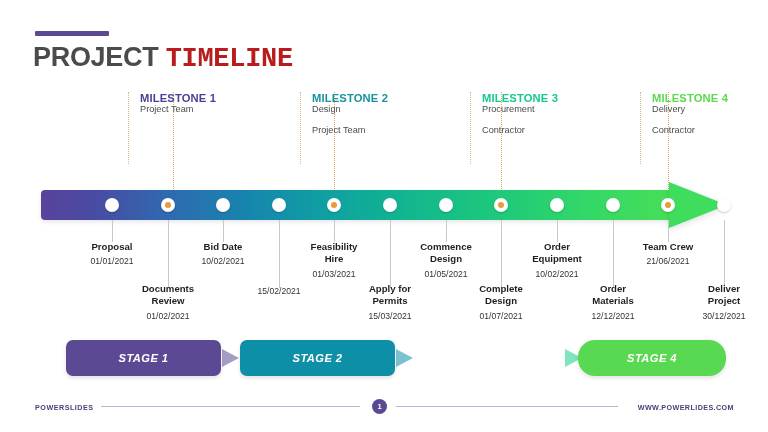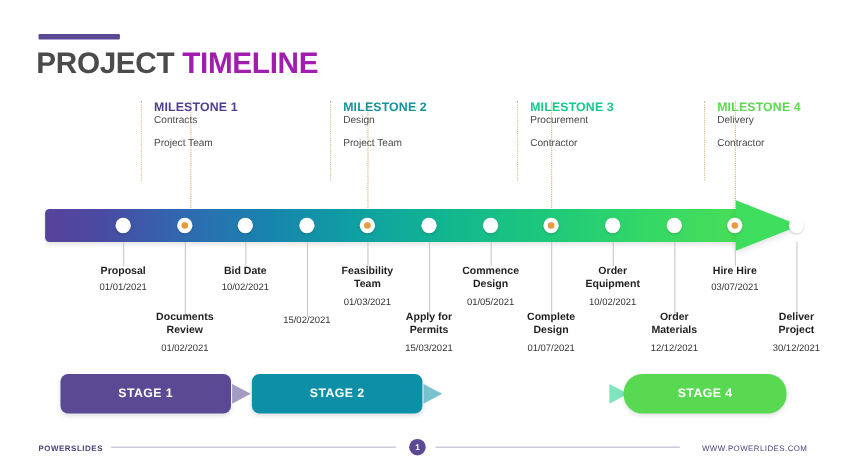--- a/index.html
+++ b/index.html
@@ -22,21 +22,21 @@
     width: 74px; height: 5px;
     background: #5b4a93; border-radius: 1px;
   }
   .page-title {
     position: absolute; left: 33px; top: 42px;
     font-size: 27px; font-weight: bold;
     letter-spacing: -0.3px;
     white-space: nowrap;
   }
   .page-title .t-dark { color: #4b4b4b; }
-  .page-title .t-accent { color: #a21caf; }
+  .page-title .t-accent { color: #b91c1c; font-family: Liberation Mono, monospace; }
 
   
   .ms {
     position: absolute;
     top: 92px;
     width: 160px;
     padding-left: 11px;
     border-left: 1px dotted #d8b98a;
     height: 72px;
   }
@@ -116,22 +116,22 @@
     font-size: 9.6px; font-weight: bold; color: #1f1f1f;
     line-height: 1.28; white-space: pre-line;
   }
   .evt-date {
     font-size: 8.6px; color: #333333;
     margin-top: 3px;
   }
 
   
   .stages {
-    position: absolute; left: 55px; top: 340px;
-    width: 660px; height: 52px;
+    position: absolute; left: 66px; top: 340px;
+    width: 660px; height: 52px; font-style: italic;
   }
   .stage {
     position: absolute; top: 0;
     height: 36px; border-radius: 7px;
     display: flex; align-items: center; justify-content: center;
     color: #ffffff; font-size: 11.2px; font-weight: bold;
     letter-spacing: 0.4px;
     box-shadow: 0 2px 4px rgba(0,0,0,0.12);
   }
   .stage-arrow {
@@ -143,21 +143,21 @@
   }
 
   
   .footer-brand {
     position: absolute; left: 35px; top: 403px;
     font-size: 7.2px; font-weight: bold; color: #4a3f7a;
     letter-spacing: 0.5px;
   }
   .footer-url {
     position: absolute; right: 34px; top: 403px;
-    font-size: 7.2px; font-weight: normal; color: #4a3f7a;
+    font-size: 7.2px; font-weight: bold; color: #4a3f7a;
     letter-spacing: 0.4px;
   }
   .footer-line {
     position: absolute; top: 406px;
     height: 1px; background: #b9b4cd;
   }
   .footer-line.left  { left: 101px;  width: 259px; }
   .footer-line.right { left: 396px;  width: 222px; }
   .footer-page {
     position: absolute; left: 372px; top: 399px;
@@ -179,21 +179,20 @@
 
   <div id="milestone-drops">
       <div class="ms-drop" style="left: 173px;"></div>
       <div class="ms-drop" style="left: 334px;"></div>
       <div class="ms-drop" style="left: 501px;"></div>
       <div class="ms-drop" style="left: 668px;"></div>
     </div>
   <div id="milestone-blocks">
       <div class="ms" style="left: 128px;">
         <div class="ms-title" style="color: rgb(75, 63, 147);">MILESTONE 1</div>
-        <div class="ms-line">Contracts</div>
         <div class="ms-line">Project Team</div>
       </div>
       <div class="ms" style="left: 300px;">
         <div class="ms-title" style="color: rgb(22, 148, 155);">MILESTONE 2</div>
         <div class="ms-line">Design</div>
         <div class="ms-line">Project Team</div>
       </div>
       <div class="ms" style="left: 470px;">
         <div class="ms-title" style="color: rgb(24, 201, 140);">MILESTONE 3</div>
         <div class="ms-line">Procurement</div>
@@ -251,21 +250,21 @@
       </div>
       <div class="evt" style="left: 223px; top: 241px;">
         <div class="evt-name">Bid Date</div>
         <div class="evt-date">10/02/2021</div>
       </div>
       <div class="evt" style="left: 279px; top: 283px;">
         <div class="evt-date">15/02/2021</div>
       </div>
       <div class="evt" style="left: 334px; top: 241px;">
         <div class="evt-name">Feasibility
-Team</div>
+Hire</div>
         <div class="evt-date">01/03/2021</div>
       </div>
       <div class="evt" style="left: 390px; top: 283px;">
         <div class="evt-name">Apply for
 Permits</div>
         <div class="evt-date">15/03/2021</div>
       </div>
       <div class="evt" style="left: 446px; top: 241px;">
         <div class="evt-name">Commence
 Design</div>
@@ -280,22 +279,22 @@
         <div class="evt-name">Order
 Equipment</div>
         <div class="evt-date">10/02/2021</div>
       </div>
       <div class="evt" style="left: 613px; top: 283px;">
         <div class="evt-name">Order
 Materials</div>
         <div class="evt-date">12/12/2021</div>
       </div>
       <div class="evt" style="left: 668px; top: 241px;">
-        <div class="evt-name">Hire Hire</div>
-        <div class="evt-date">03/07/2021</div>
+        <div class="evt-name">Team Crew</div>
+        <div class="evt-date">21/06/2021</div>
       </div>
       <div class="evt" style="left: 724px; top: 283px;">
         <div class="evt-name">Deliver
 Project</div>
         <div class="evt-date">30/12/2021</div>
       </div>
     </div>
 
   <div class="stages" id="stages-layer">
       <div class="stage" style="left: 0px; width: 155px; background: rgb(91, 74, 147);">STAGE 1</div>

